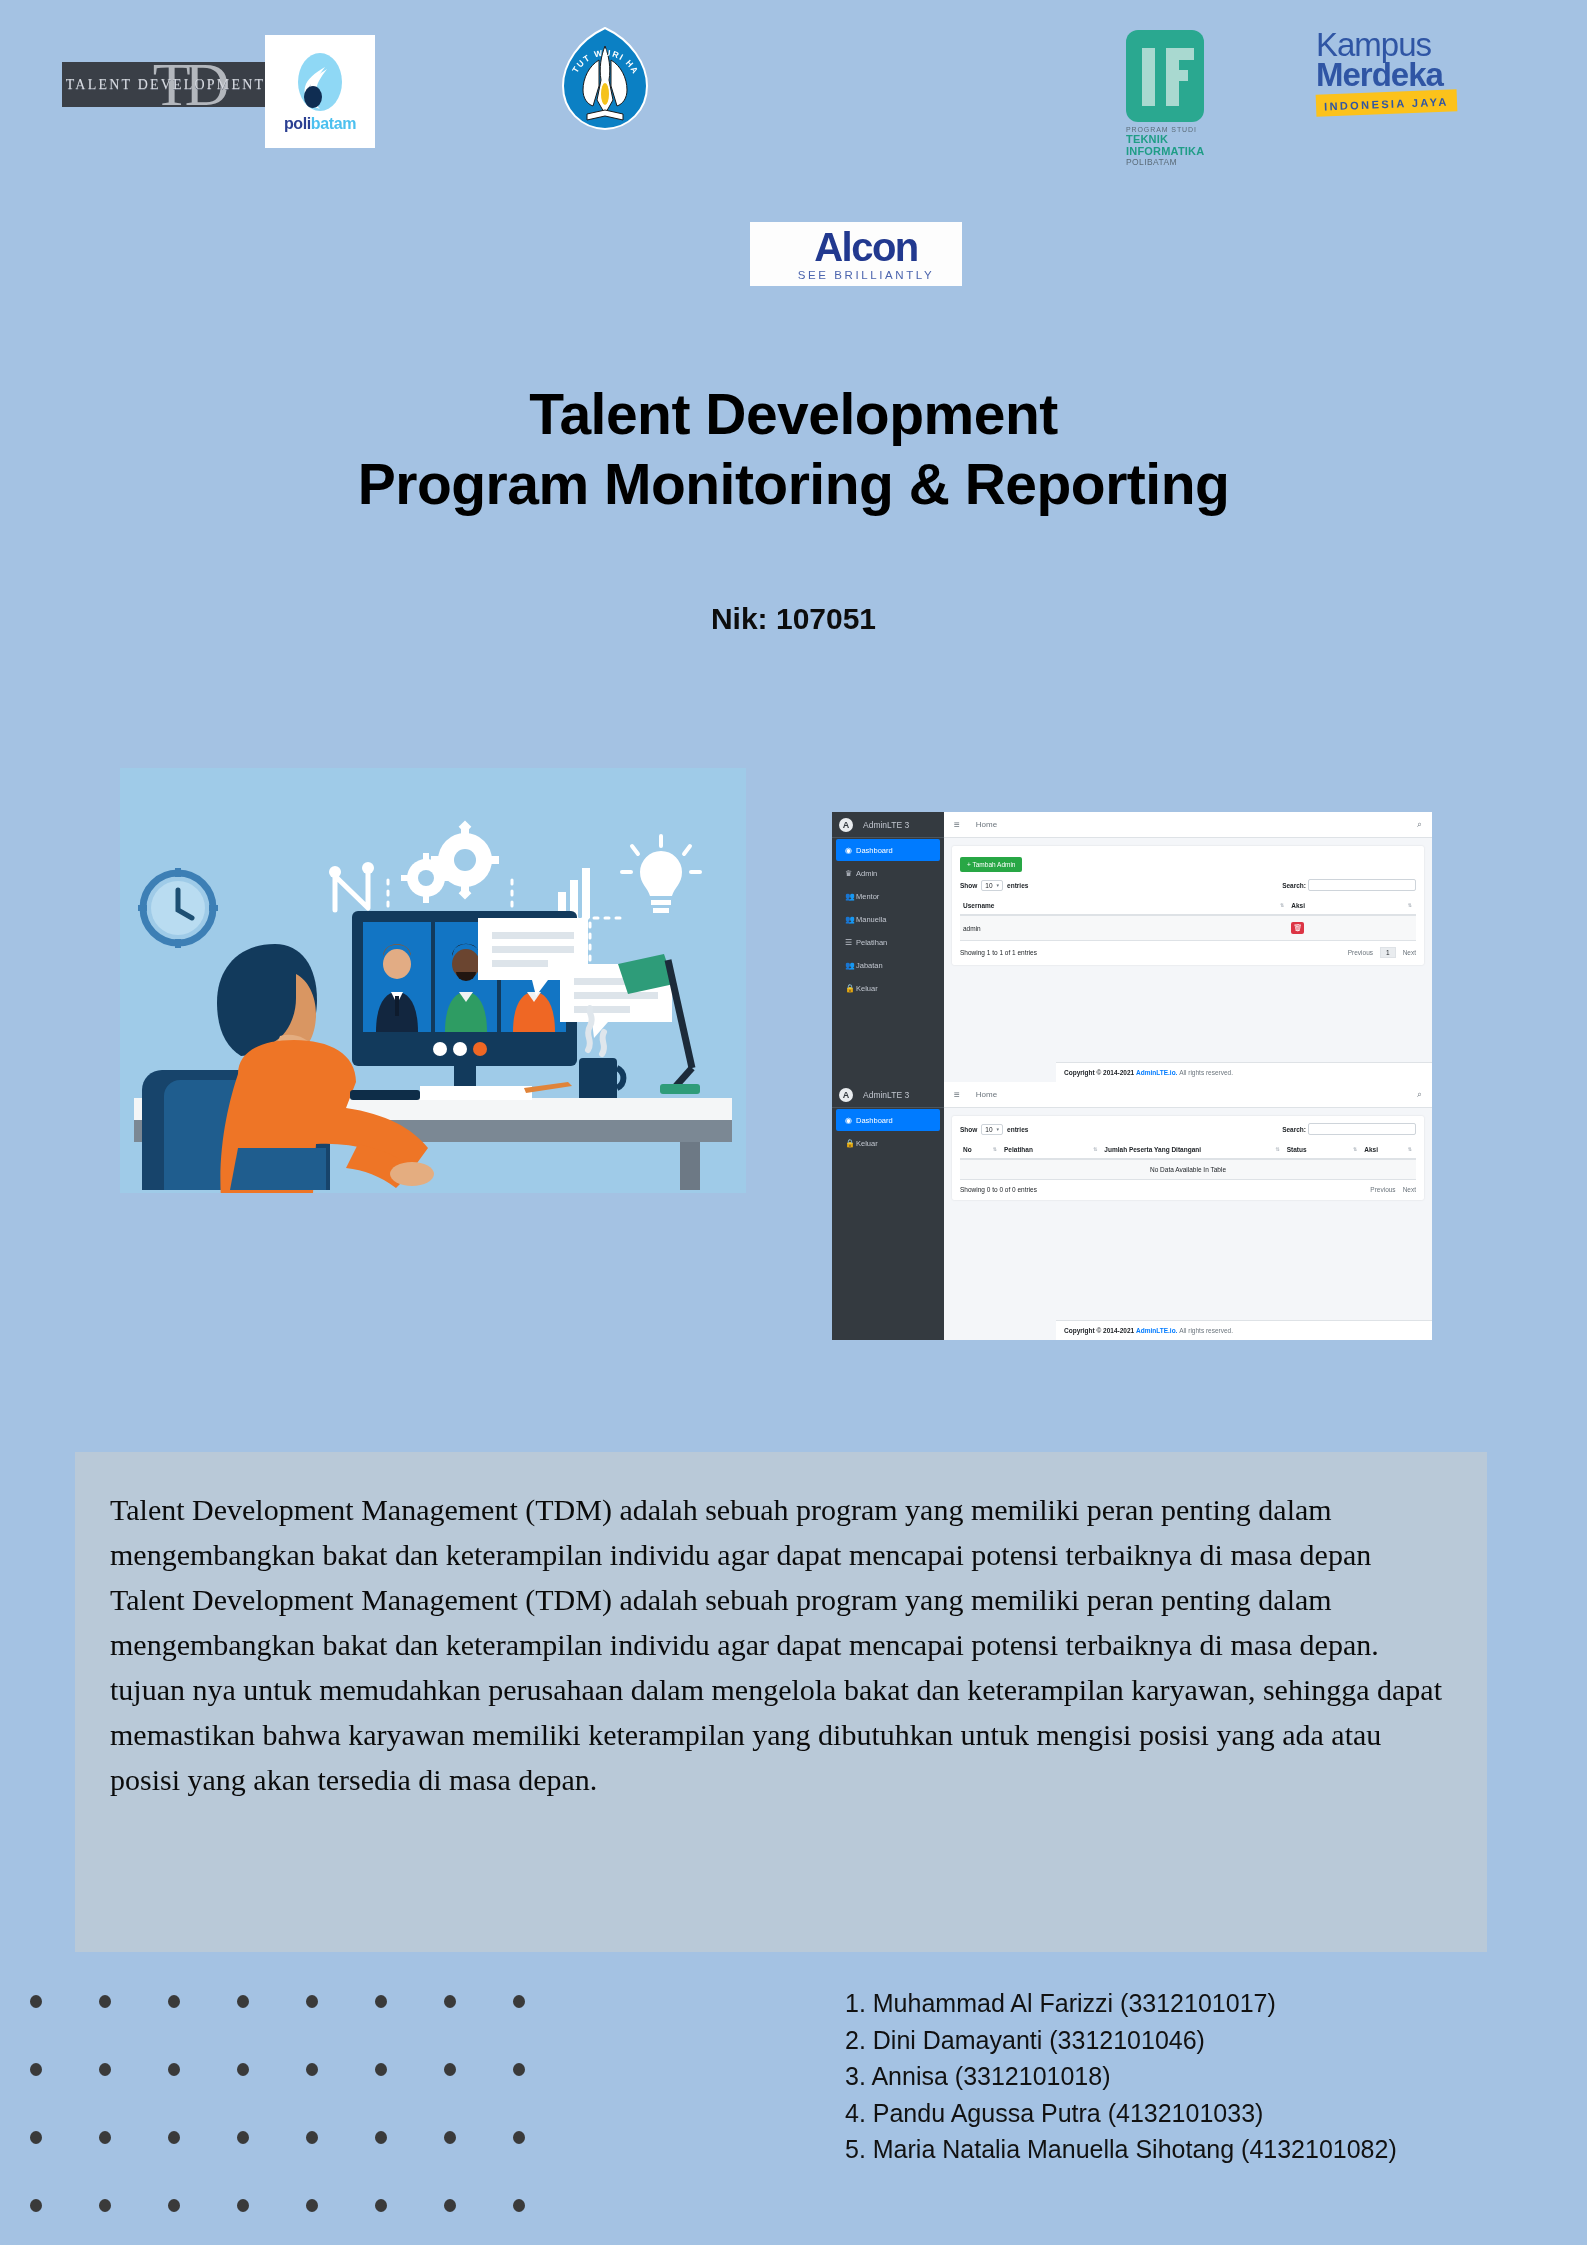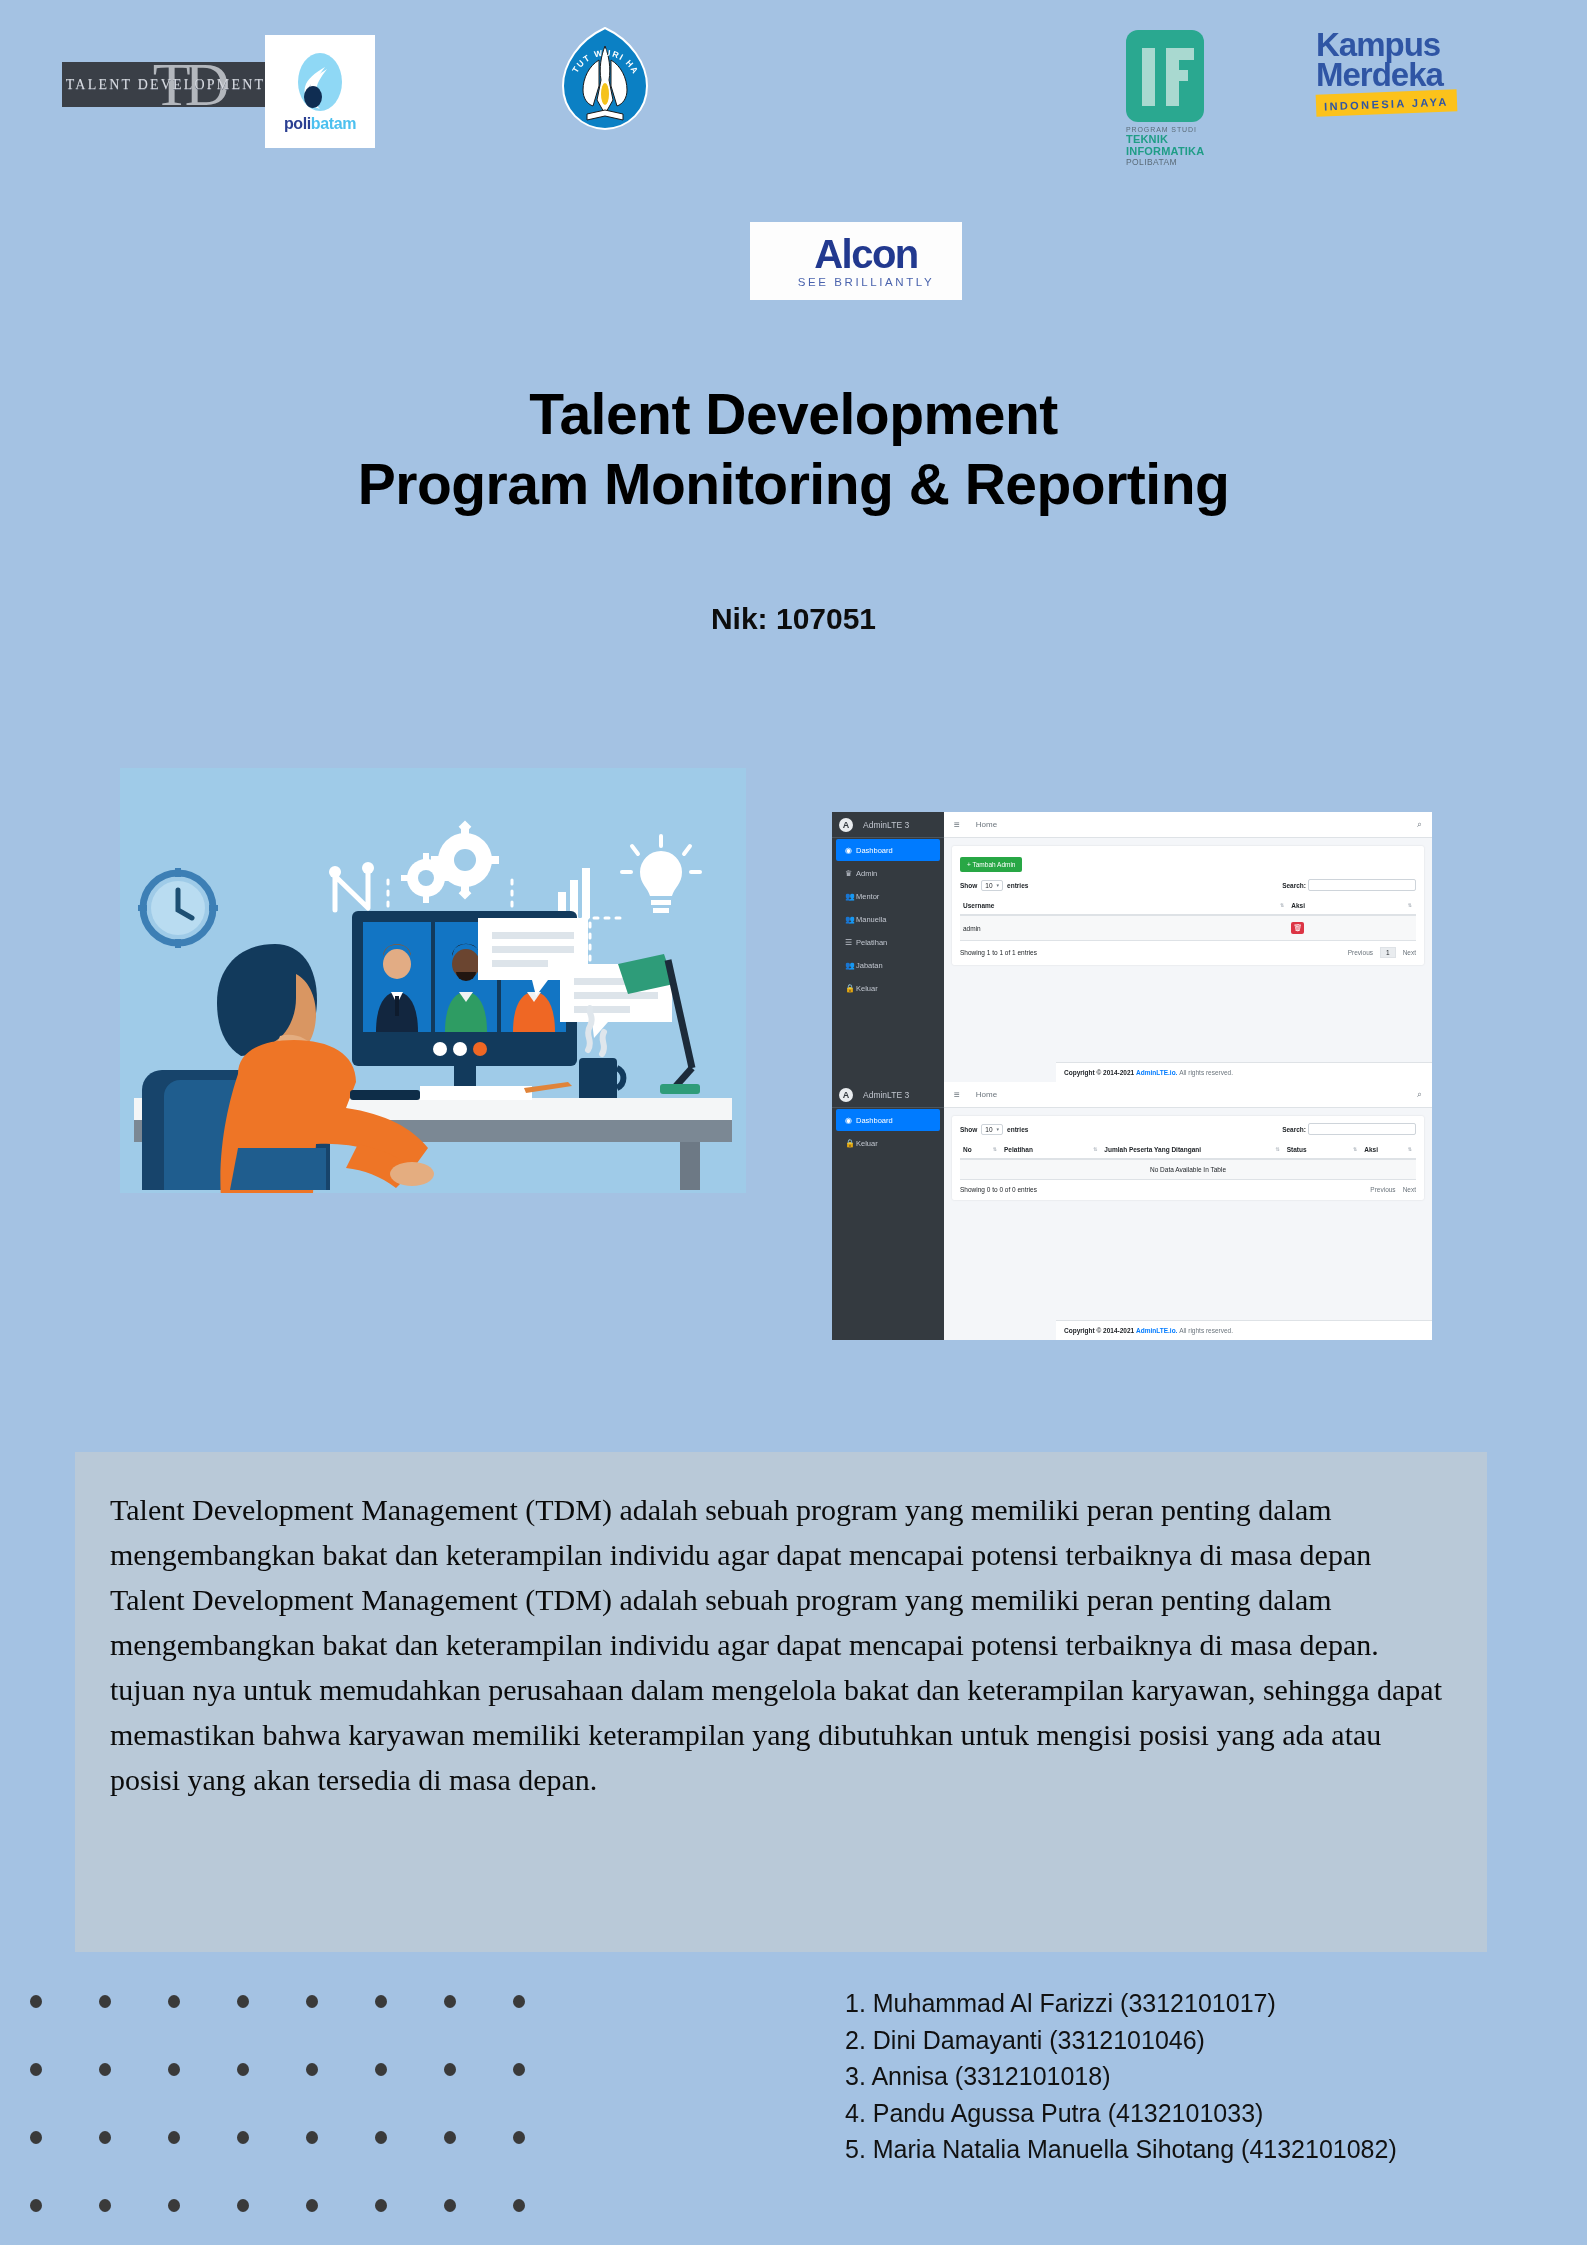--- a/index.html
+++ b/index.html
@@ -49,30 +49,30 @@
   .ti-badge .bar-i { position: absolute; left: 16px; top: 18px; width: 13px; height: 58px; background: #a9d9d0; }
   .ti-badge .bar-f-v { position: absolute; left: 40px; top: 18px; width: 13px; height: 58px; background: #a9d9d0; }
   .ti-badge .bar-f-t { position: absolute; left: 40px; top: 18px; width: 28px; height: 12px; background: #a9d9d0; }
   .ti-badge .bar-f-m { position: absolute; left: 40px; top: 40px; width: 22px; height: 11px; background: #a9d9d0; }
   .ti-badge .nick { position: absolute; left: 30px; top: 58px; width: 9px; height: 9px; background: #2aa890; }
   .ti-cap1 { font-size: 7px; color: #5a6b78; letter-spacing: .9px; margin-top: 4px; }
   .ti-cap2 { font-size: 11px; color: #1f9d86; font-weight: bold; letter-spacing: .2px; }
   .ti-cap3 { font-size: 8.5px; color: #5a6b78; letter-spacing: .4px; }
 
   .logo-km { position: absolute; left: 1316px; top: 30px; width: 170px; height: 85px; }
-  .km-l1 { font-size: 33px; font-weight: bold; color: #2f55a4; line-height: .92; letter-spacing: -1px; }
+  .km-l1 { font-size: 33px; font-weight: normal; color: #2f55a4; line-height: .92; letter-spacing: -1px; }
   .km-l2 { font-size: 33px; font-weight: bold; color: #2f55a4; line-height: .92; letter-spacing: -1px; }
   .km-ribbon {
     margin-top: 1px; background: #fcc21b; transform: rotate(-2.2deg);
     padding: 2px 8px; display: inline-block;
   }
   .km-ribbon span { font-size: 11px; font-weight: bold; color: #2f55a4; letter-spacing: 2.4px; }
 
   .logo-alcon {
-    position: absolute; left: 750px; top: 222px; width: 212px; height: 78px;
+    position: absolute; left: 750px; top: 222px; width: 212px; height: 64px;
     background: #fdfdfd; display: flex; flex-direction: column;
     align-items: center; justify-content: center; padding-left: 20px;
   }
   .alcon-word { font-size: 40px; font-weight: bold; color: #22398f; letter-spacing: -1.5px; line-height: 1; }
   .alcon-tag { font-size: 11.5px; color: #4a63ad; letter-spacing: 2.6px; margin-top: 2px; }
 
   
   .title-block { position: absolute; top: 380px; left: 0; width: 1587px; text-align: center; }
   .title-l1, .title-l2 {
     font-size: 57px; font-weight: bold; color: #000; line-height: 1.22; letter-spacing: -.5px;

